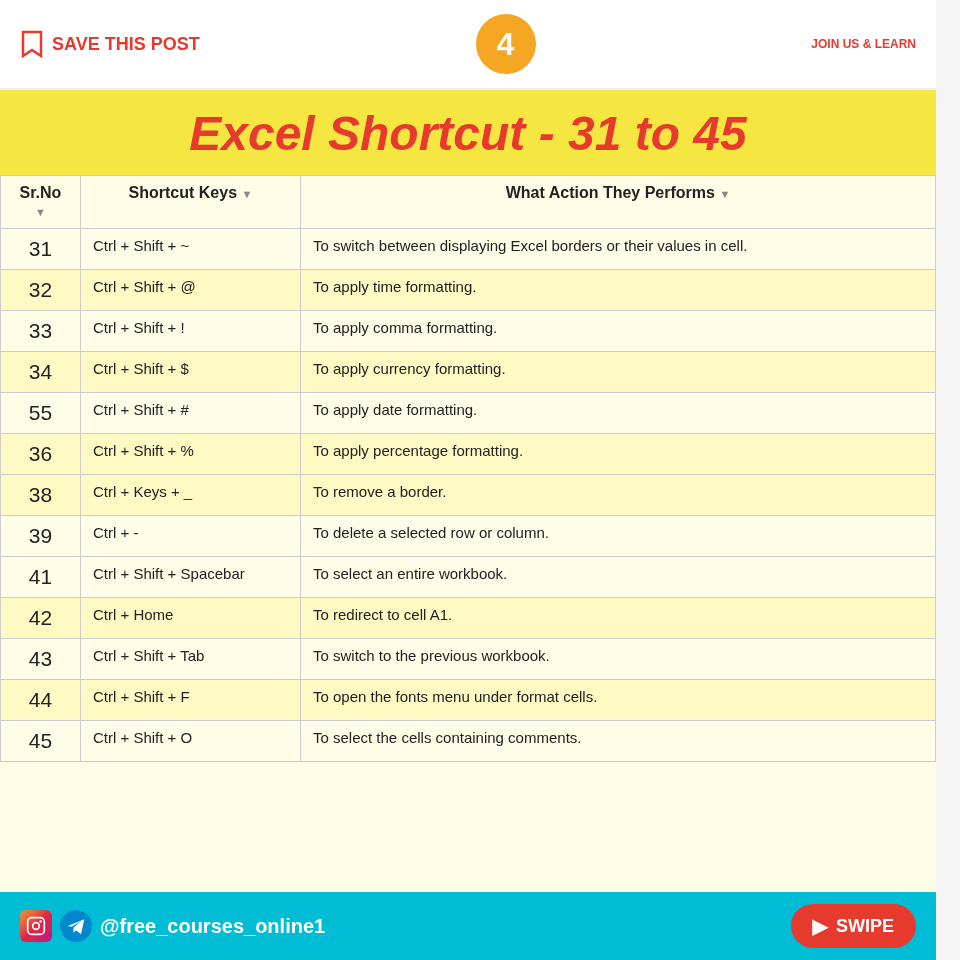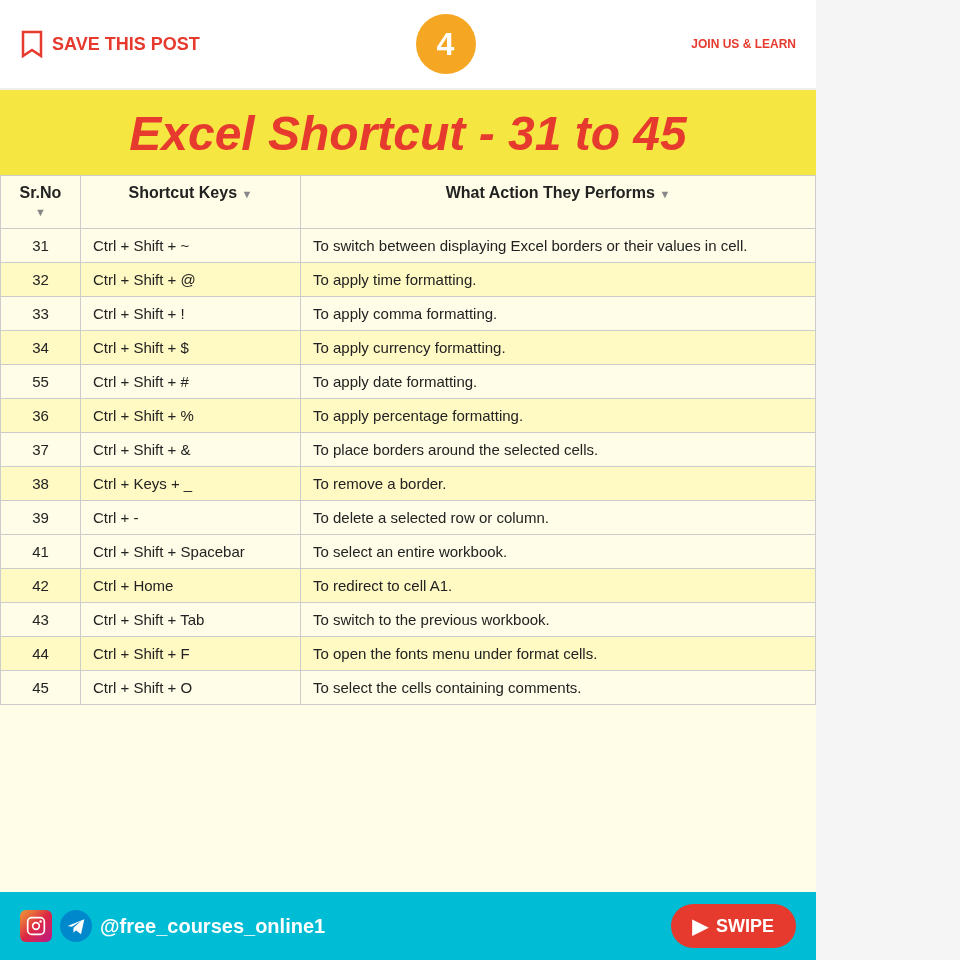--- a/index.html
+++ b/index.html
@@ -5,21 +5,21 @@
     * { margin: 0; padding: 0; box-sizing: border-box; }
     body {
       width: 960px;
       height: 960px;
       font-family: Arial, sans-serif;
       background: #f5f5f5;
       overflow: hidden;
     }
 
     .container {
-      width: 816px;
+      width: 936px;
       height: 960px;
       display: flex;
       flex-direction: column;
       background: #fff;
     }
 
     
     .header {
       background: #fff;
       padding: 14px 20px;
@@ -116,21 +116,21 @@
 
     col.col-srno { width: 80px; }
     col.col-shortcut { width: 220px; }
     col.col-action { width: auto; }
 
     .row-alt td {
       background: #fff9c4;
     }
 
     .sr-num {
-      font-size: 15px;
+      font-size: 21px;
       text-align: center;
     }
 
     
     .footer {
       background: #00bcd4;
       padding: 12px 20px;
       display: flex;
       align-items: center;
       justify-content: space-between;
@@ -261,25 +261,20 @@
           <tr>
             <td class="sr-num">55</td>
             <td>Ctrl + Shift + #</td>
             <td>To apply date formatting.</td>
           </tr>
           <tr class="row-alt">
             <td class="sr-num">36</td>
             <td>Ctrl + Shift + %</td>
             <td>To apply percentage formatting.</td>
           </tr>
-          <tr>
-            <td class="sr-num">37</td>
-            <td>Ctrl + Shift + &amp;</td>
-            <td>To place borders around the selected cells.</td>
-          </tr>
           <tr class="row-alt">
             <td class="sr-num">38</td>
             <td>Ctrl + Keys + _</td>
             <td>To remove a border.</td>
           </tr>
           <tr>
             <td class="sr-num">39</td>
             <td>Ctrl + -</td>
             <td>To delete a selected row or column.</td>
           </tr>

